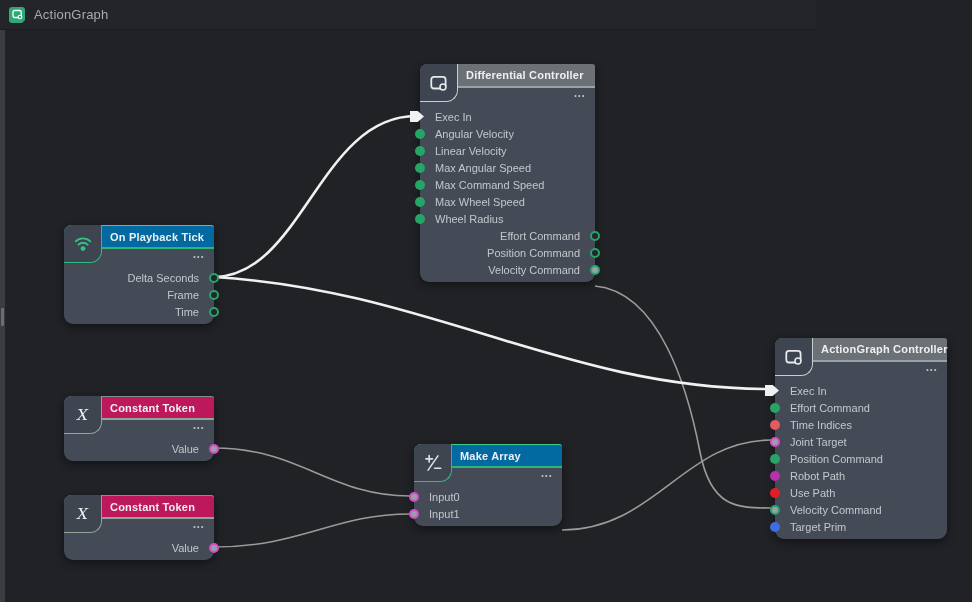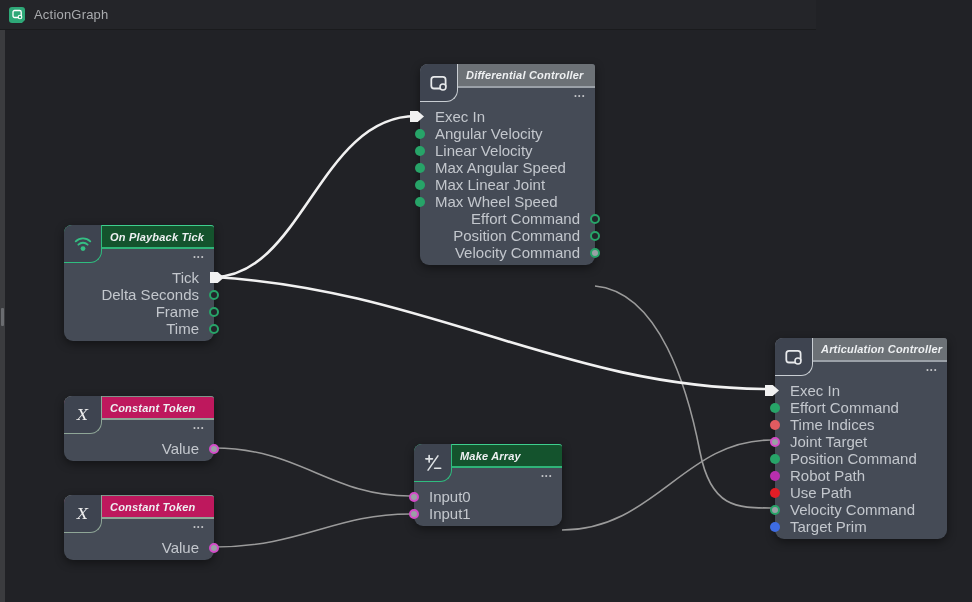--- a/index.html
+++ b/index.html
@@ -26,45 +26,45 @@
   .canvas { position:absolute; inset:0; }
   svg.wires { position:absolute; left:0; top:0; z-index:1; }
   .wire-exec { fill:none; stroke:#f1f1f1; stroke-width:2.6px; }
   .wire-data { fill:none; stroke:#9b9b9b; stroke-width:1.6px; }
 
   
   .node { position:absolute; z-index:2; background:#454b56;
           border-radius:8px 3px 9px 9px;
           box-shadow:0 3px 10px rgba(0,0,0,.45); }
   .hdr { height:24px; display:flex; align-items:center; padding-left:46px;
-         border-radius:8px 3px 0 0;font-style:italic; }
+         border-radius:8px 3px 0 0; }
   .hdr .title { color:#eef0f2; font-size:11px; font-weight:bold; letter-spacing:.2px;
                 white-space:nowrap; }
   .hdr-grey  { background:#6c7176; border-bottom:2px solid #9ba1a8; }
-  .hdr-green { background:#14532d; border-top:1px solid #3ecf8e; border-bottom:2px solid #2fb478; }
+  .hdr-green { background:#0369a1; border-top:1px solid #3ecf8e; border-bottom:2px solid #2fb478; }
   .hdr-token { background:#be185d; border-top:1px solid #7e948a; border-bottom:2px solid #8fa697; }
 
   .badge { position:absolute; left:0; top:0; width:38px; height:38px;
            background:#3e4450; border-radius:8px 0 12px 0; z-index:3;
            display:flex; align-items:center; justify-content:center; }
   .badge-grey  { border-right:1.5px solid #c9ced3; border-bottom:1.5px solid #c9ced3; }
   .badge-green { border-right:1.5px solid #2fbd7f; border-bottom:1.5px solid #2fbd7f; }
   .badge-token { border-right:1.5px solid #8fa697; border-bottom:1.5px solid #8fa697; }
   .badge .x-glyph { color:#f0f0f0; font-family:"DejaVu Serif", serif; font-style:italic;
                     font-size:15px; }
 
   .subrow { height:14px; display:flex; justify-content:flex-end; align-items:center;
             padding-right:9px; }
   .dots { color:#c4c6c9; font-size:7px; letter-spacing:1.5px; line-height:7px; cursor:pointer; }
 
   .rows { padding-top:6px; padding-bottom:4px; }
   .row { position:relative; height:17px; display:flex; align-items:center; }
   .row.in  { justify-content:flex-start; padding-left:15px; }
   .row.out { justify-content:flex-end;  padding-right:15px; }
-  .plabel { color:#c3c7cd; font-size:15px; white-space:nowrap; }
+  .plabel { color:#c3c7cd; font-size:11px; white-space:nowrap; }
 
   
   .pin { position:absolute; top:50%; transform:translateY(-50%); width:10px; height:10px;
          border-radius:50%; cursor:crosshair; }
   .pin.in  { left:-5px; }
   .pin.out { right:-5px; }
   .solid-green   { background:#27a468; }
   .solid-salmon  { background:#e15b60; }
   .solid-magenta { background:#b92fae; }
   .solid-red     { background:#e31d26; }
@@ -114,24 +114,20 @@
         </svg>
     </div>
     <div class="hdr hdr-green">
         <span class="title">On Playback Tick</span>
       </div>
     <div class="subrow">
         <span class="dots">•••</span>
       </div>
     <div class="rows">
       <div class="row out">
-          <span class="plabel">Tick</span>
-          <span class="pin exec out"></span>
-        </div>
-      <div class="row out">
           <span class="plabel">Delta Seconds</span>
           <span class="pin out ring-green"></span>
         </div>
       <div class="row out">
           <span class="plabel">Frame</span>
           <span class="pin out ring-green"></span>
         </div>
       <div class="row out">
           <span class="plabel">Time</span>
           <span class="pin out ring-green"></span>
@@ -164,25 +160,29 @@
       <div class="row in">
           <span class="pin in solid-green"></span>
           <span class="plabel">Linear Velocity</span>
         </div>
       <div class="row in">
           <span class="pin in solid-green"></span>
           <span class="plabel">Max Angular Speed</span>
         </div>
       <div class="row in">
           <span class="pin in solid-green"></span>
-          <span class="plabel">Max Linear Joint</span>
+          <span class="plabel">Max Command Speed</span>
         </div>
       <div class="row in">
           <span class="pin in solid-green"></span>
           <span class="plabel">Max Wheel Speed</span>
+        </div>
+      <div class="row in">
+          <span class="pin in solid-green"></span>
+          <span class="plabel">Wheel Radius</span>
         </div>
       <div class="row out">
           <span class="plabel">Effort Command</span>
           <span class="pin out ring-green"></span>
         </div>
       <div class="row out">
           <span class="plabel">Position Command</span>
           <span class="pin out ring-green"></span>
         </div>
       <div class="row out">
@@ -255,21 +255,21 @@
   </div>
 
   <div class="node" style="left:775px; top:338px; width:172px;">
     <div class="badge badge-grey">
       <svg width="22" height="22" viewBox="0 0 20 20">
           <rect x="3" y="4.5" width="13" height="10.5" rx="2.5" fill="none" stroke="#e8eaec" stroke-width="1.6"></rect>
           <circle cx="13.6" cy="13.6" r="2.7" fill="#3e4450" stroke="#e8eaec" stroke-width="1.4"></circle>
         </svg>
     </div>
     <div class="hdr hdr-grey">
-        <span class="title">Articulation Controller</span>
+        <span class="title">ActionGraph Controller</span>
       </div>
     <div class="subrow">
         <span class="dots">•••</span>
       </div>
     <div class="rows">
       <div class="row in">
           <span class="pin exec in"></span>
           <span class="plabel">Exec In</span>
         </div>
       <div class="row in">

